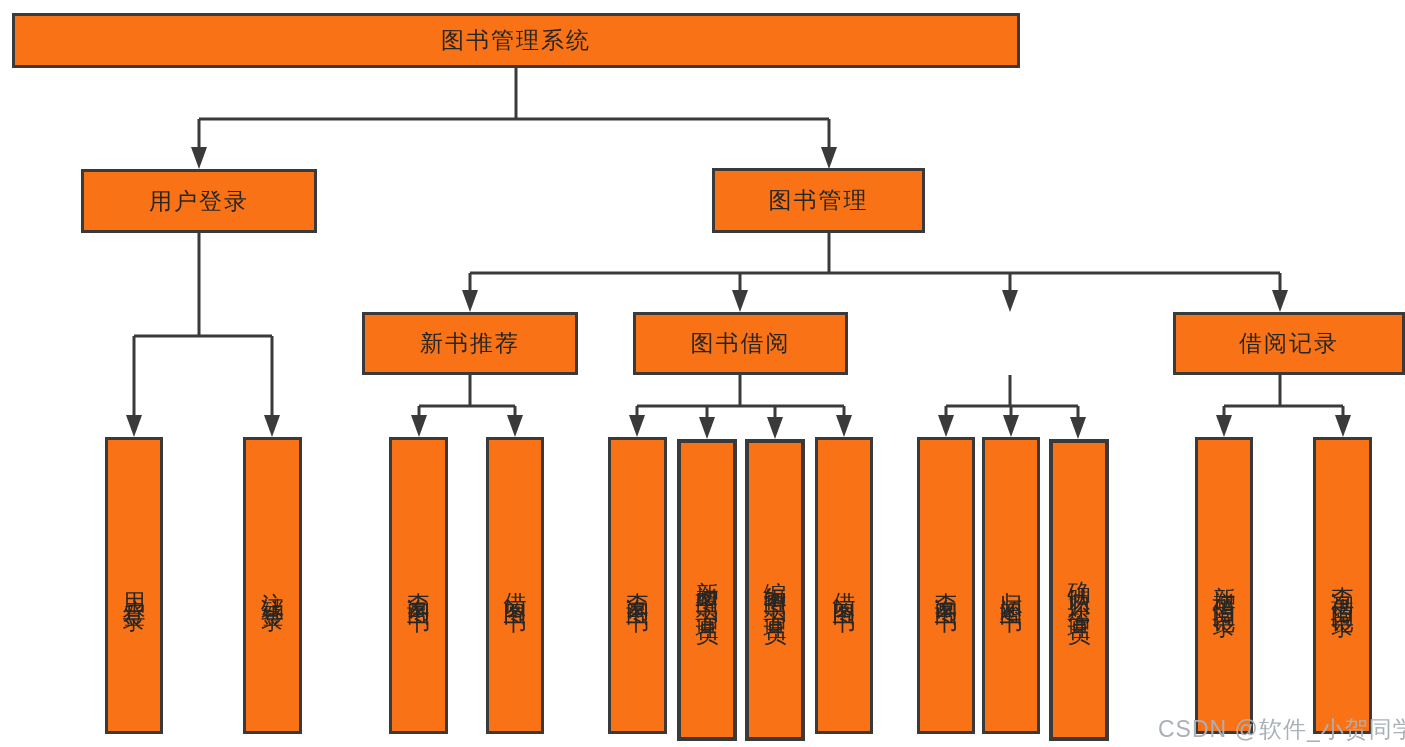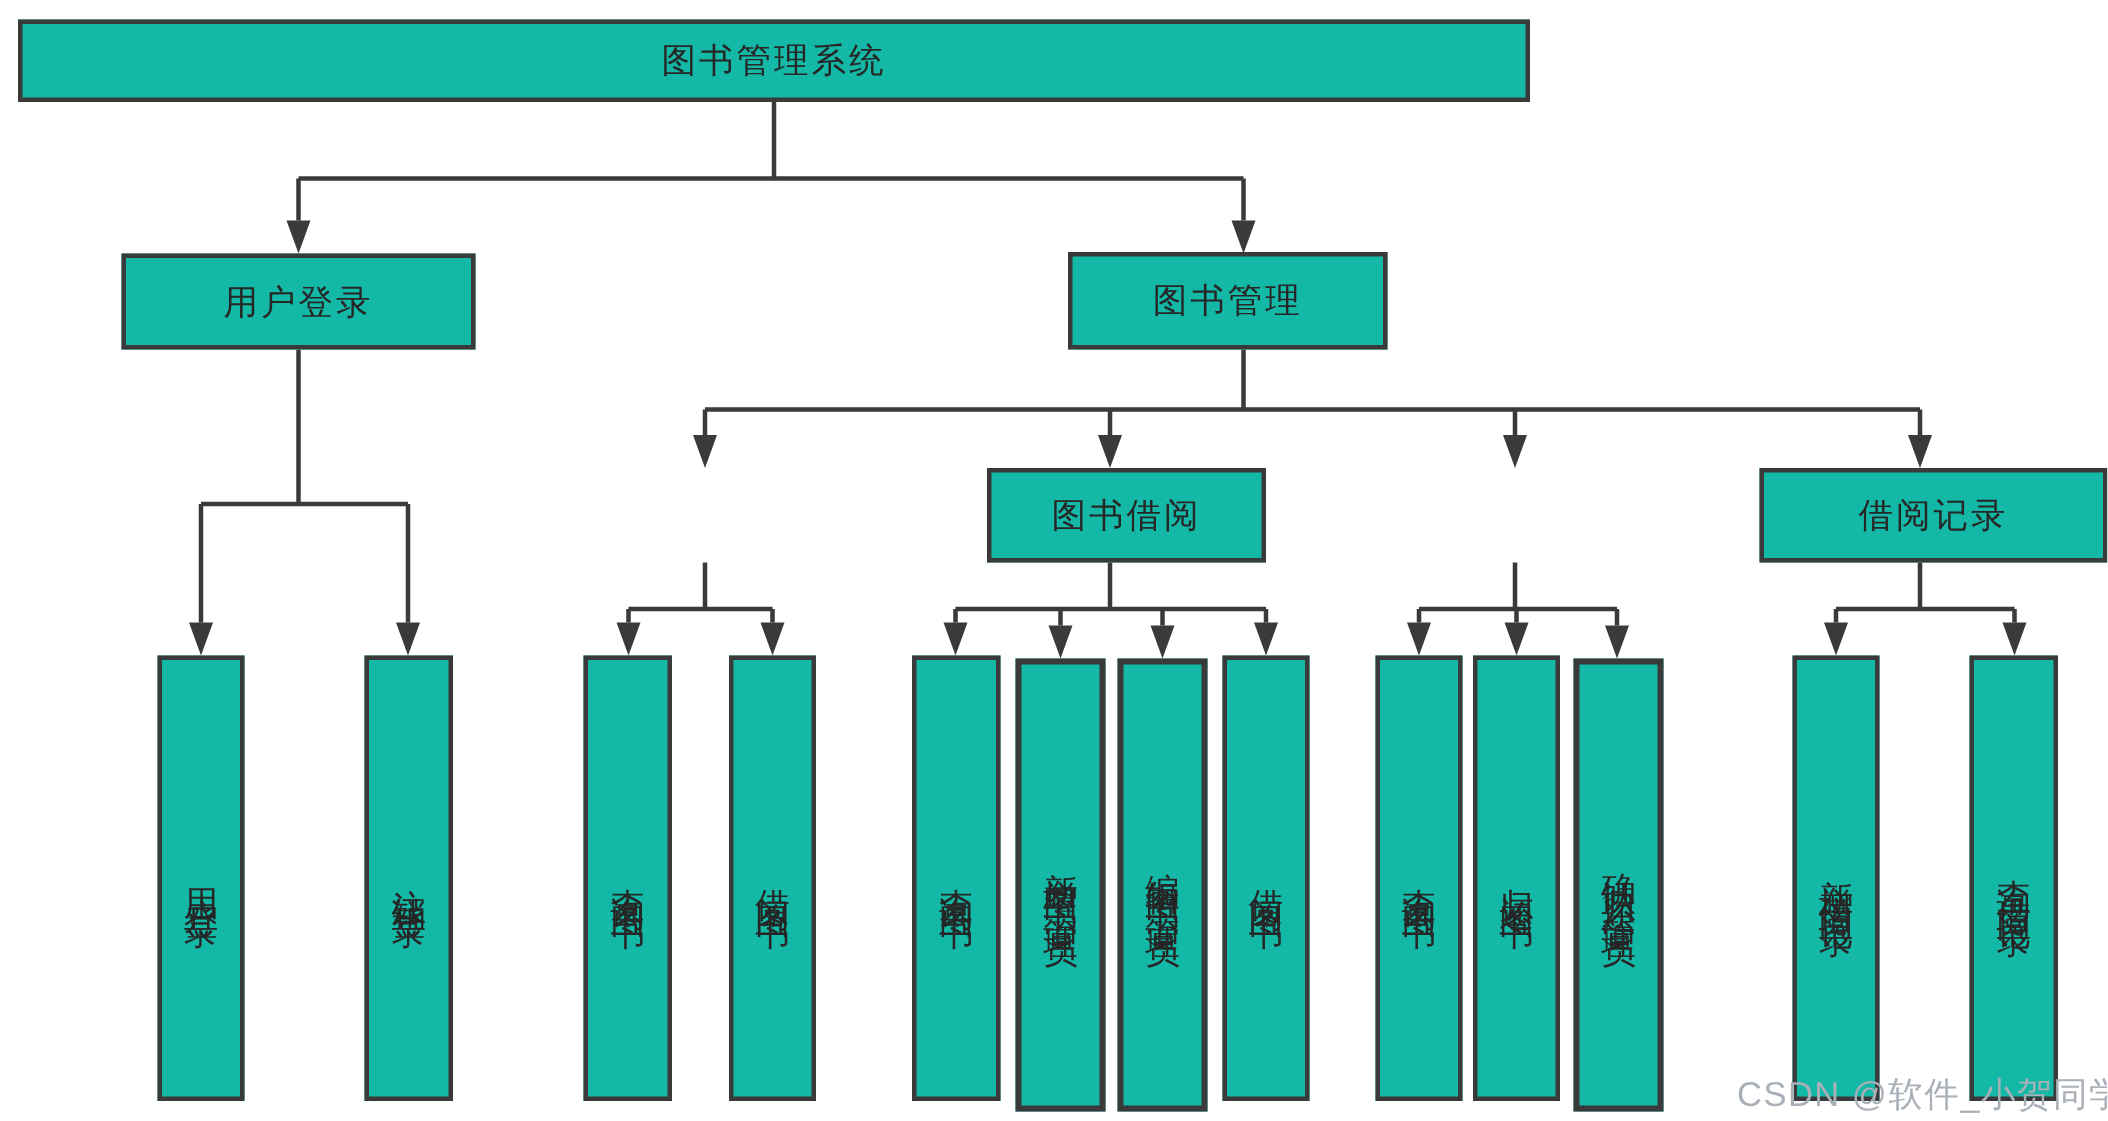--- a/index.html
+++ b/index.html
@@ -22,21 +22,21 @@
     fill: none;
   }
   svg.connectors polygon {
     fill: var(--line, #3a3a3a);
     stroke: none;
   }
   .node {
     position: absolute;
     box-sizing: border-box;
     border: 3px solid var(--box-border, #3a3a3a);
-    background: #14b8a6;
+    background: #f97316;
     display: flex;
     align-items: center;
     justify-content: center;
     color: var(--text, #262626);
   }
   .node.admin { border-width: 4px; }
   .node.h .lbl {
     font-size: 23px;
     letter-spacing: 2px;
     white-space: nowrap;
@@ -112,21 +112,24 @@
     <span class="lbl">图书管理系统</span>
   </div>
 
   <div class="node h" style="left:81px;top:169px;width:236px;height:64px">
     <span class="lbl">用户登录</span>
   </div>
   <div class="node h" style="left:712px;top:168px;width:213px;height:65px">
     <span class="lbl">图书管理</span>
   </div>
 
-  <div class="node h" style="left:658px;top:312px;width:186px;height:63px">
+  <div class="node h" style="left:362px;top:312px;width:216px;height:63px">
+    <span class="lbl">新书推荐</span>
+  </div>
+  <div class="node h" style="left:633px;top:312px;width:215px;height:63px">
     <span class="lbl">图书借阅</span>
   </div>
   <div class="node h" style="left:1173px;top:312px;width:232px;height:63px">
     <span class="lbl">借阅记录</span>
   </div>
 
   <div class="node v" style="left:105px;top:437px;width:58px;height:297px">
     <span class="lbl">用户登录</span>
   </div>
   <div class="node v" style="left:243px;top:437px;width:59px;height:297px">

